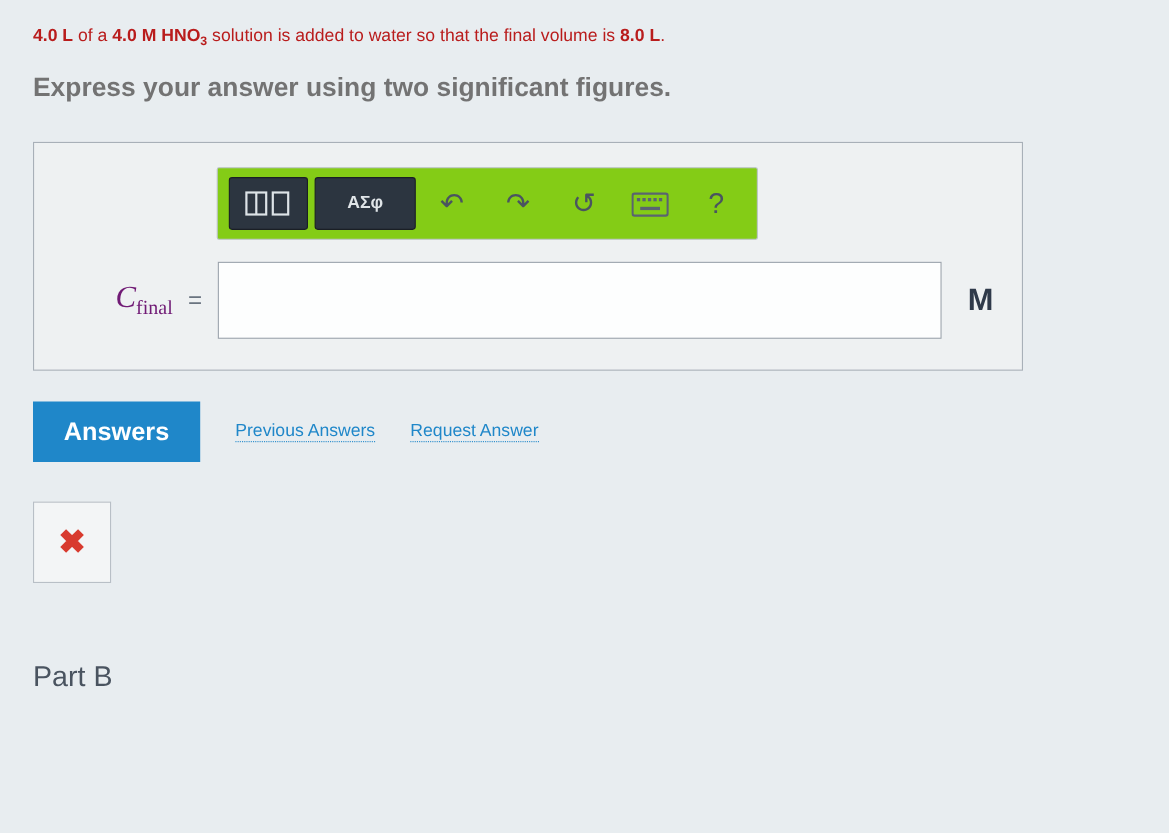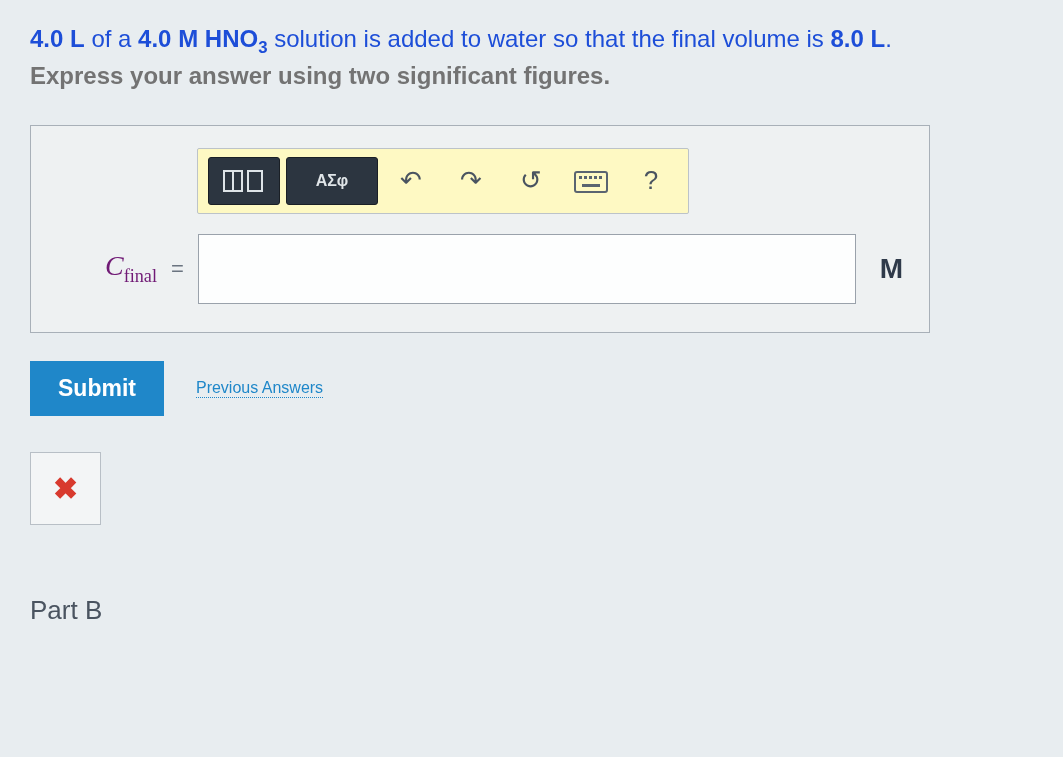--- a/index.html
+++ b/index.html
@@ -6,23 +6,24 @@
   body {
     font-family: Arial, Helvetica, sans-serif;
     background: #e8edf0;
     width: 1063px;
     height: 757px;
     padding: 20px 30px;
     color: #3a4250;
     overflow: hidden;
   }
   .question {
-    font-size: 24px;
+    font-size: 16px;
     line-height: 1.6;
-    color: #1d4ed8;
+    margin-bottom: 18px;
+    color: #b91c1c;
   }
   .question .bold { font-weight: bold; }
   .sub { font-size: 0.7em; vertical-align: sub; }
   .instruction {
     font-size: 24px;
     font-weight: bold;
     color: #737373;
     margin-bottom: 35px;
   }
   .answer-box {
@@ -32,21 +33,21 @@
     width: 900px;
     margin-bottom: 28px;
   }
   .toolbar {
     display: flex;
     align-items: center;
     gap: 6px;
     margin-left: 140px;
     margin-bottom: 20px;
     border: 1px solid #bcc3c9;
-    background: #fef9c3;
+    background: #84cc16;
     padding: 8px 10px;
     width: fit-content;
     border-radius: 2px;
   }
   .tool-btn {
     width: 54px;
     height: 48px;
     display: flex;
     align-items: center;
     justify-content: center;
@@ -188,21 +189,22 @@
     <div class="var-label">
       <span>C</span><span class="subscript">final</span>
     </div>
     <div class="eq">=</div>
     <input class="input-field" type="text" value="" style="">
     <div class="unit">M</div>
   </div>
 </div>
 
 <div class="action-row">
-  <button class="submit-btn">Submit</button>
+  <button class="submit-btn">Answers</button>
   <a class="link">Previous Answers</a>
+  <a class="link">Request Answer</a>
 </div>
 
 <div class="feedback-box">
   <span class="x-icon">✖</span>
 </div>
 
 <div class="part-label">Part B</div>
 
 </body></html>

